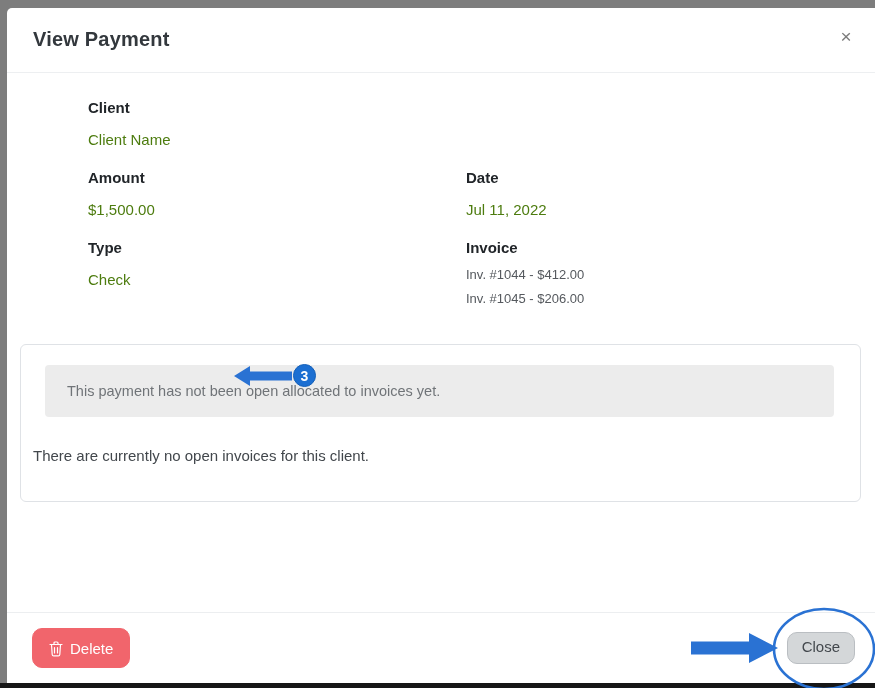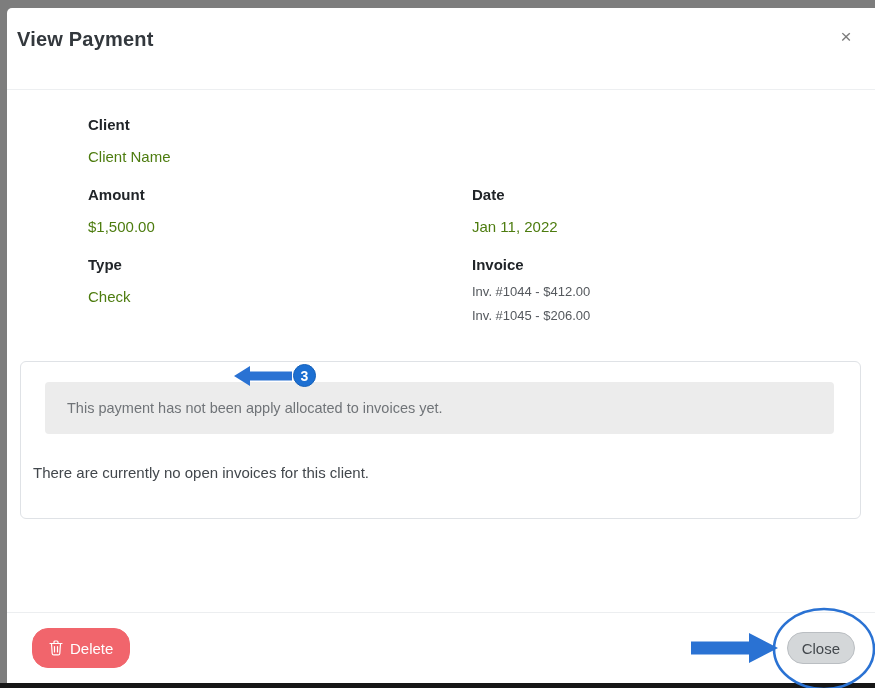--- a/index.html
+++ b/index.html
@@ -13,37 +13,37 @@
     background:#161616; z-index:1;
   }
 
   .modal {
     position:absolute; left:7px; top:8px; right:0; bottom:5px;
     background:#ffffff; border-radius:5px 0 0 0; z-index:2;
   }
 
   
   .modal-header {
-    position:relative; height:82px; padding:20px 28px 0 10px;
+    position:relative; height:65px; padding:20px 28px 0 26px;
     border-bottom:1px solid #edeff1;
   }
   .modal-title {
     font-size:20px; font-weight:700; color:#33383d; letter-spacing:.2px;
   }
   .modal-close {
     position:absolute; top:14px; right:14px; width:30px; height:30px;
     background:none; border:none; font-size:19px; line-height:30px;
     color:#7c7c7c; cursor:pointer; text-align:center; font-weight:400;
   }
 
   
   .fields {
     margin:20px 20px 0 81px;
     display:grid; grid-template-columns:372px 1fr;
-    column-gap:12px;
+    column-gap:6px;
   }
   .field-group { margin-bottom:7px; }
   .field-label {
     font-size:15px; font-weight:700; color:#212529; line-height:30px;
   }
   .field-value {
     font-size:15px; color:#4d7c0f; line-height:33px;
   }
   .invoice-line {
     font-size:13px; color:#55595e; line-height:22px; padding:1px 0;
@@ -71,22 +71,22 @@
 
   
   .modal-footer {
     position:absolute; left:0; right:0; bottom:0;
     border-top:1px solid #eceef0;
     padding:15px 18px 15px 25px; height:71px;
     display:flex; align-items:center; justify-content:space-between;
   }
   .btn {
     font-family:"Liberation Sans", sans-serif;
-    border-radius:16px; cursor:pointer; font-size:15px;
-    display:inline-flex; align-items:center; gap:7px;
+    border-radius:10px; cursor:pointer; font-size:15px;
+    display:inline-flex; align-items:flex-end; gap:7px;
   }
   .btn-delete {
     background:#f1656c; border:1px solid #f1656c; color:#ffffff;
     padding:10px 16px; height:40px;
   }
   .btn-close {
     background:#d4d7d9; border:1px solid #babec2; color:#43484d;
     padding:8px 14px; height:32px; margin-right:2px;
   }
 
@@ -124,39 +124,39 @@
         <div class="field-value">Client Name</div>
       </div>
       <div class="spacer-cell"></div>
 
       <div class="field-group">
         <div class="field-label">Amount</div>
         <div class="field-value">$1,500.00</div>
       </div>
       <div class="field-group">
         <div class="field-label">Date</div>
-        <div class="field-value">Jan 11, 2022</div>
+        <div class="field-value">Jul 11, 2022</div>
       </div>
 
       <div class="field-group">
         <div class="field-label">Type</div>
         <div class="field-value">Check</div>
       </div>
 
       <div class="field-group">
         <div class="field-label">Invoice</div>
         <div class="invoice-line">Inv. #1044 - $412.00</div>
         <div class="invoice-line">Inv. #1045 - $206.00</div>
       </div>
 
     </div>
 
     <div class="allocation-panel">
       <div class="allocation-alert">
-        <div class="alert-line">This payment has not been apply allocated to invoices yet.</div>
+        <div class="alert-line">This payment has not been open allocated to invoices yet.</div>
       </div>
       <div class="empty-message">There are currently no open invoices for this client.</div>
     </div>
 
     <div class="modal-footer">
       <button class="btn btn-delete">
         <span style="display:inline-flex;">
           <svg width="14" height="16" viewBox="0 0 14 16" fill="none">
             <path d="M1 3.5h12M5 3.5V2a1 1 0 0 1 1-1h2a1 1 0 0 1 1 1v1.5M2.5 3.5l.7 10a1.5 1.5 0 0 0 1.5 1.4h4.6a1.5 1.5 0 0 0 1.5-1.4l.7-10M5.5 6.5v5.5M8.5 6.5v5.5" stroke="#ffffff" stroke-width="1.2" stroke-linecap="round"></path>
           </svg>

